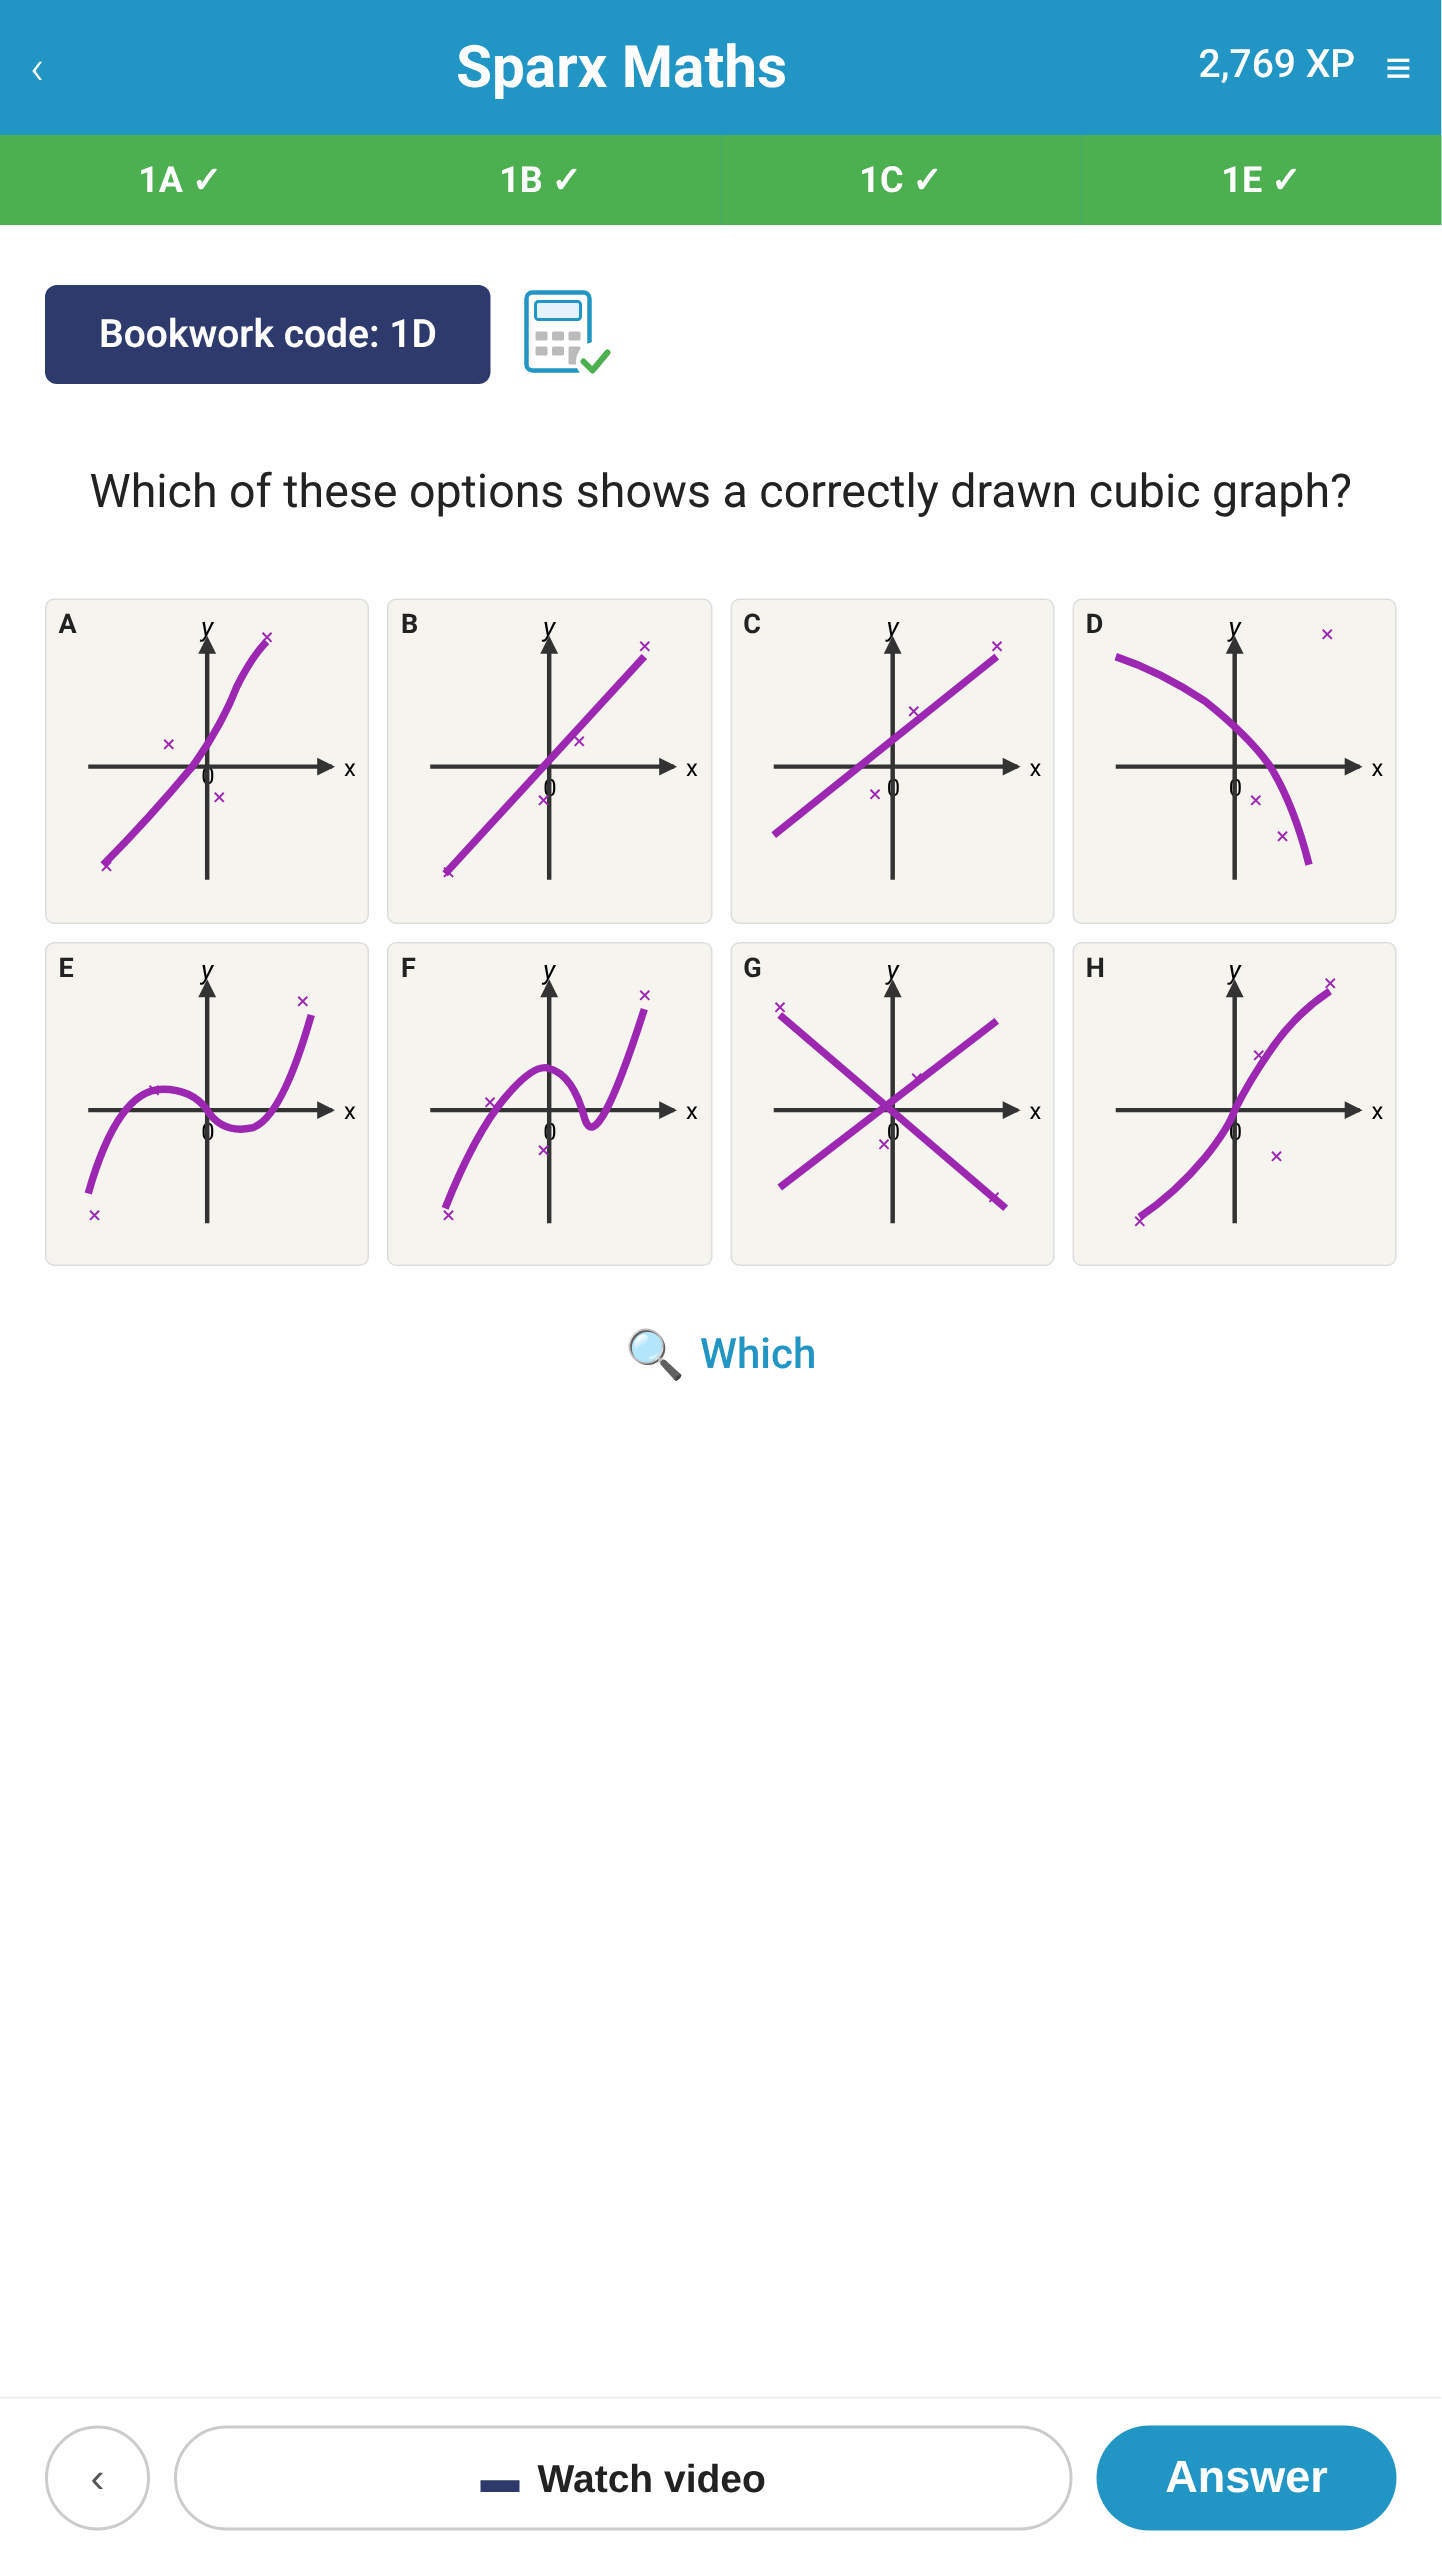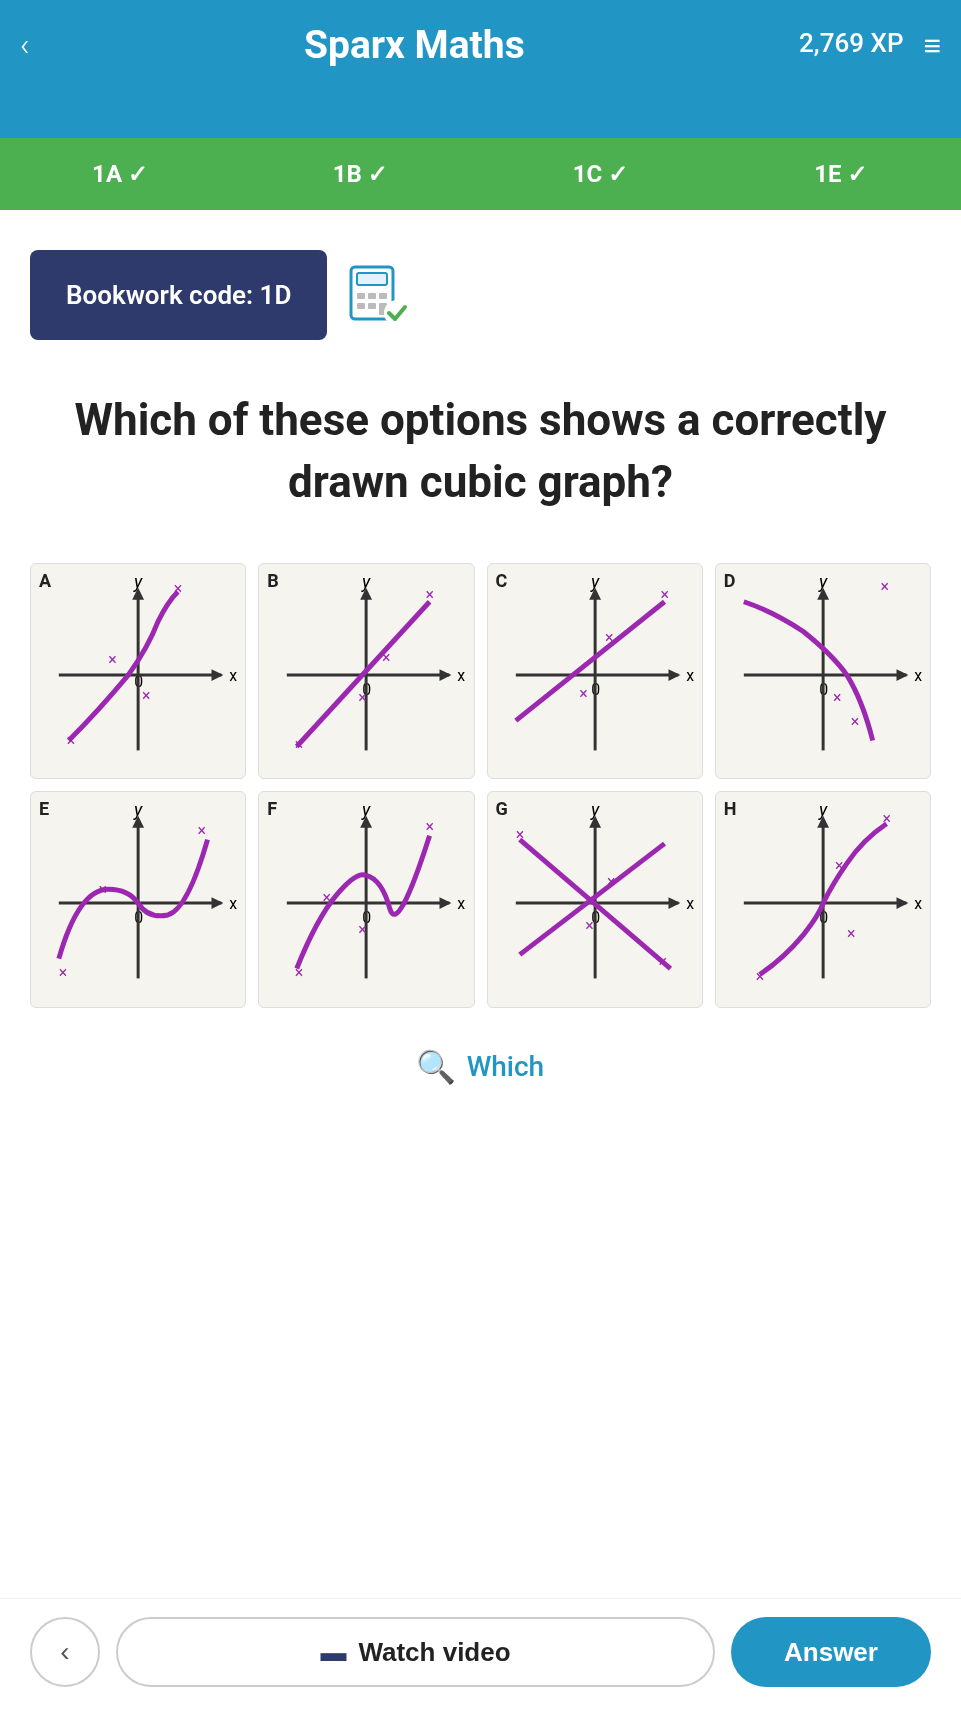--- a/index.html
+++ b/index.html
@@ -47,29 +47,28 @@
       cursor: pointer;
     }
 
     
     .tab-bar {
       display: flex;
       background: #2196c4;
     }
     .tab {
       flex: 1;
-      height: 72px;
+      height: 60px;
       display: flex;
       align-items: center;
       justify-content: center;
       font-size: 24px;
       font-weight: 700;
       cursor: pointer;
       gap: 6px;
-      margin-top: 48px;
     }
     .tab-green {
       background: #4caf50;
       color: white;
     }
     .tab-active {
       background: #ffffff;
       color: #d32f2f;
       border-radius: 4px 4px 0 0;
     }
@@ -85,32 +84,32 @@
       display: flex;
       align-items: center;
       gap: 20px;
       margin-bottom: 50px;
     }
     .bookwork-badge {
       background: #2d3a6b;
       color: white;
       font-size: 26px;
       font-weight: 600;
-      padding: 30px 36px;
+      padding: 18px 36px;
       border-radius: 8px;
     }
     .calculator-icon {
       width: 64px;
       height: 64px;
     }
 
     
     .question {
-      font-size: 44px;
-      font-weight: 700;
+      font-size: 31px;
+      font-weight: 400;
       color: #222;
       text-align: center;
       line-height: 1.4;
       margin-bottom: 50px;
       padding: 0 20px;
     }
 
     
     .graph-grid {
       display: grid;
@@ -205,21 +204,21 @@
       color: #2d3a6b;
       font-size: 26px;
     }
     .btn-answer {
       width: 200px;
       height: 70px;
       border-radius: 50px;
       border: none;
       background: #2196c4;
       color: white;
-      font-size: 26px;
+      font-size: 30px;
       font-weight: 700;
       cursor: pointer;
       flex-shrink: 0;
     }
   </style>
 </head>
 <body>
 
 <div class="header">
   <span class="header-back">‹</span>

